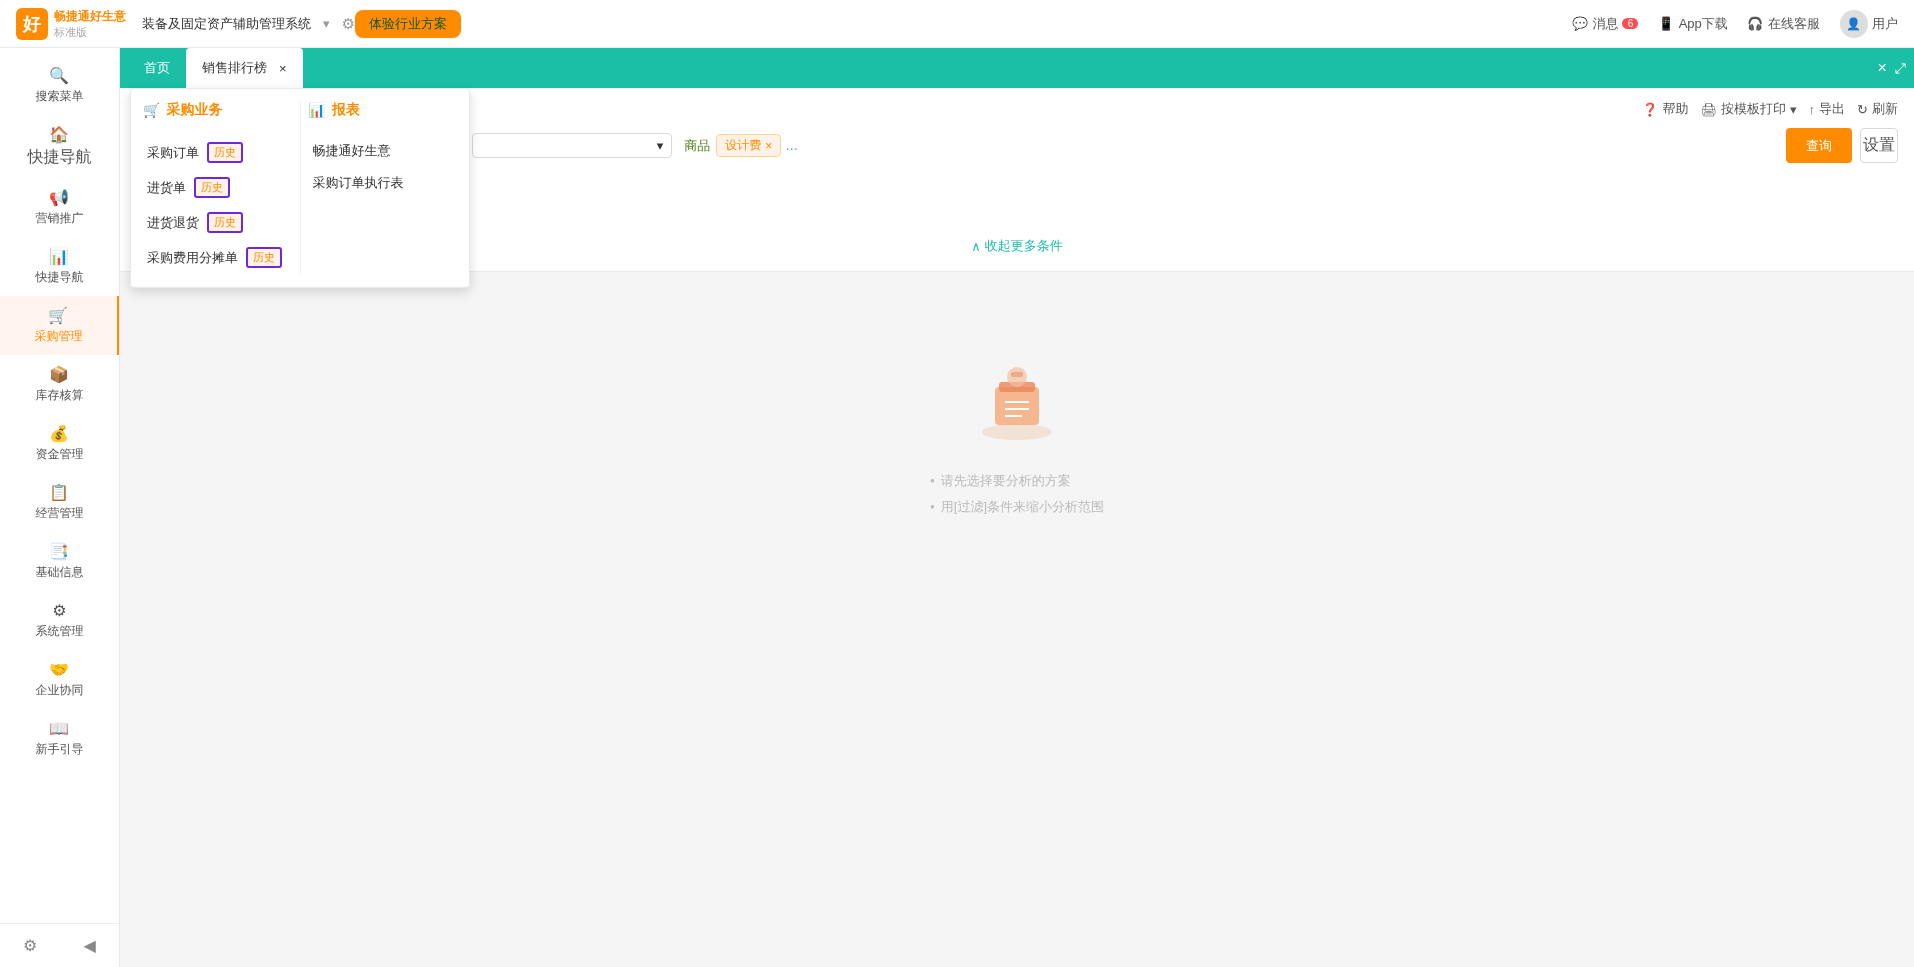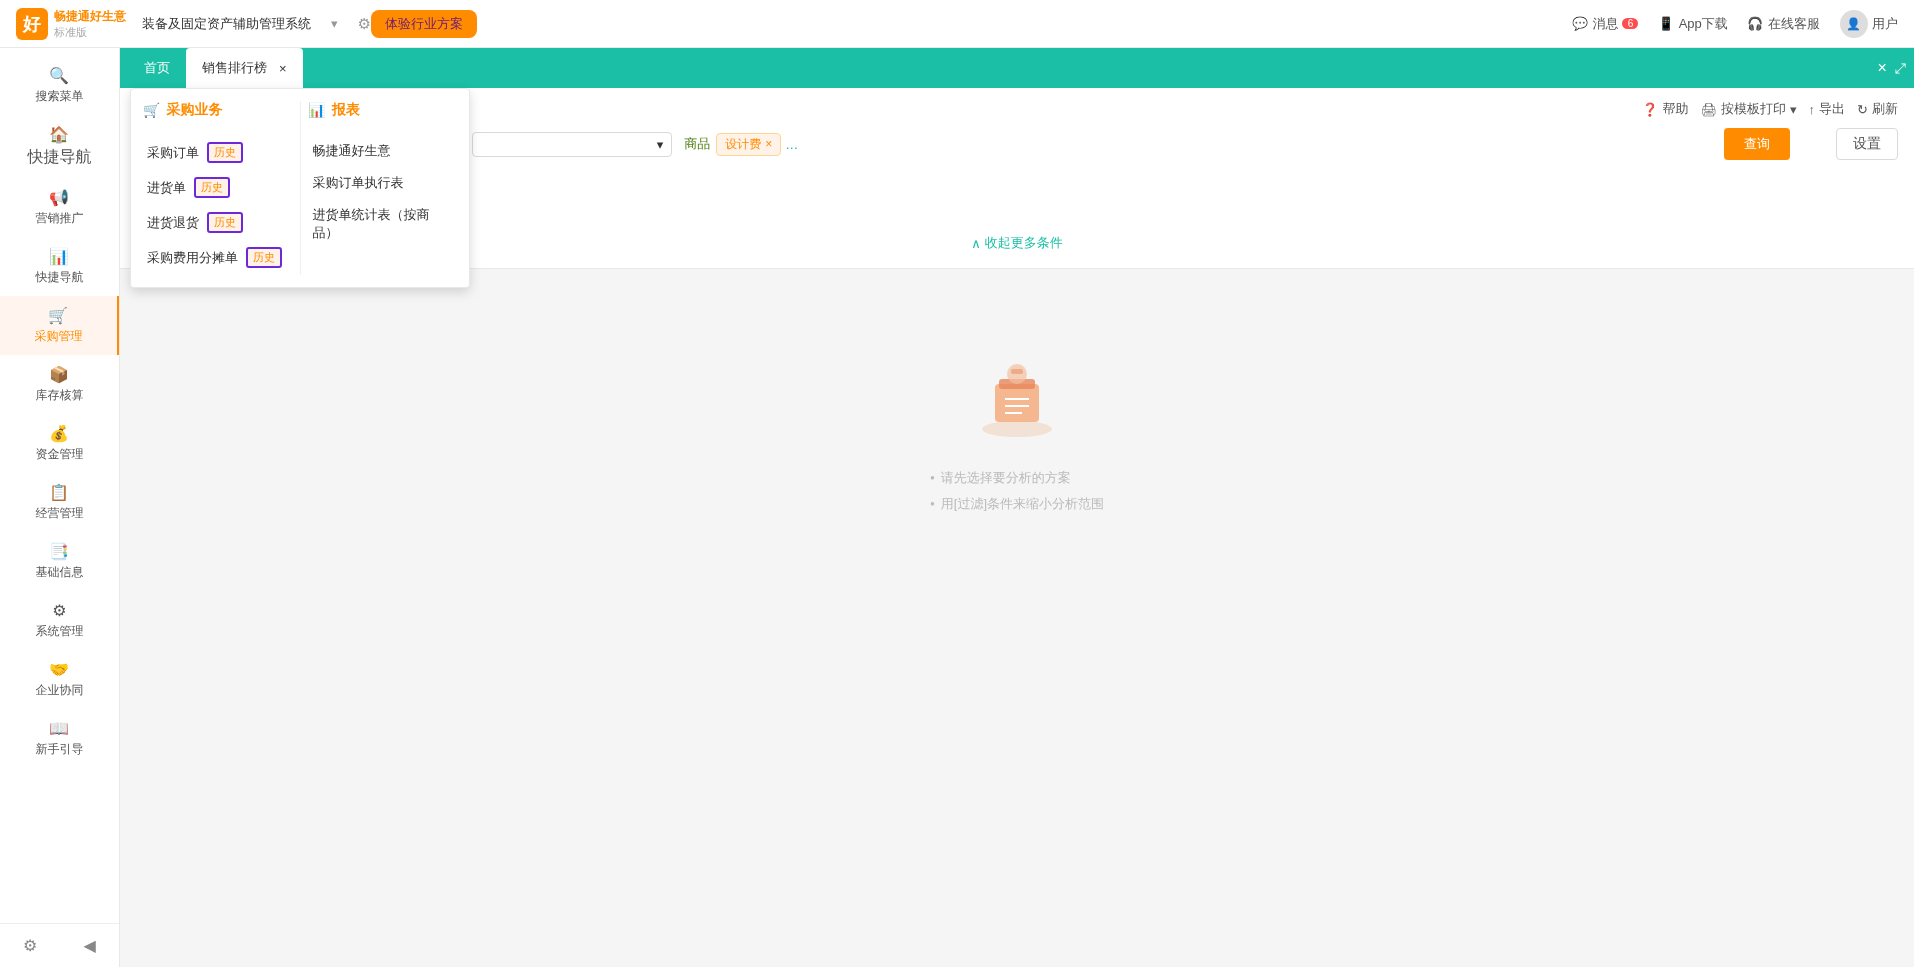--- a/index.html
+++ b/index.html
@@ -10,22 +10,22 @@
     .top-bar { height: 48px; background: #fff; display: flex; align-items: center; padding: 0 16px; border-bottom: 1px solid #e8e8e8; flex-shrink: 0; }
     .main-area { display: flex; flex: 1; overflow: hidden; }
     .sidebar { width: 120px; background: #fff; border-right: 1px solid #e8e8e8; display: flex; flex-direction: column; flex-shrink: 0; }
     .content-area { flex: 1; display: flex; flex-direction: column; overflow: hidden; }
     .tab-bar { height: 40px; background: #1abfa5; display: flex; align-items: center; padding: 0 8px; flex-shrink: 0; }
     .main-content { flex: 1; background: #f5f5f5; overflow: auto; padding: 0; position: relative; }
 
     
     .top-bar-logo { display: flex; align-items: center; gap: 6px; margin-right: 16px; }
     .logo-icon { width: 32px; height: 32px; background: #ff8c00; border-radius: 6px; display: flex; align-items: center; justify-content: center; color: white; font-size: 18px; font-weight: bold; }
-    .top-bar-system { display: flex; align-items: center; gap: 20px; color: #333; font-size: 13px; }
-    .top-bar-btn { background: #ff8c00; color: #701a75; border: none; padding: 5px 14px; border-radius: 8px; cursor: pointer; font-size: 13px; }
+    .top-bar-system { display: flex; align-items: center; gap: 12px; color: #333; font-size: 13px; }
+    .top-bar-btn { background: #ff8c00; color: #14532d; border: none; padding: 5px 14px; border-radius: 8px; cursor: pointer; font-size: 13px; }
     .top-bar-right { margin-left: auto; display: flex; align-items: center; gap: 20px; color: #555; font-size: 13px; }
     .top-bar-right-item { display: flex; align-items: center; gap: 4px; cursor: pointer; }
     .badge { background: #ff4d4f; color: white; font-size: 10px; border-radius: 10px; padding: 0 5px; min-width: 16px; text-align: center; }
     .user-avatar { width: 28px; height: 28px; background: #ddd; border-radius: 50%; display: flex; align-items: center; justify-content: center; font-size: 12px; color: #666; }
 
     
     .sidebar-header { padding: 8px 0; }
     .sidebar-item { display: flex; flex-direction: column; align-items: center; padding: 10px 0; cursor: pointer; color: #555; font-size: 12px; gap: 3px; }
     .sidebar-item.active { color: #ff8c00; background: #fff5ee; border-right: 2px solid #ff8c00; }
     .sidebar-icon { font-size: 16px; }
@@ -35,21 +35,21 @@
     
     .tab { padding: 0 16px; height: 40px; display: flex; align-items: center; gap: 6px; cursor: pointer; font-size: 13px; border-radius: 4px 4px 0 0; }
     .tab.home { color: white; background: transparent; }
     .tab.active { background: white; color: #333; }
 
     
     .filter-area { background: white; padding: 12px 16px; border-bottom: 1px solid #e8e8e8; }
     .filter-toolbar { display: flex; align-items: center; justify-content: flex-end; gap: 12px; margin-bottom: 10px; font-size: 13px; color: #555; }
     .filter-toolbar-item { display: flex; align-items: center; gap: 4px; cursor: pointer; }
     .btn-query { background: #ff8c00; color: white; border: none; padding: 6px 20px; border-radius: 4px; cursor: pointer; font-size: 13px; }
-    .btn-setting { background: white; color: #555; border: 1px solid #d9d9d9; padding: 6px 16px; border-radius: 4px; cursor: pointer; font-size: 14px; margin-left: 38px; }
+    .btn-setting { background: white; color: #555; border: 1px solid #d9d9d9; padding: 6px 2px; border-radius: 4px; cursor: pointer; font-size: 16px; }
     .filter-row { display: flex; align-items: center; gap: 12px; margin-bottom: 8px; flex-wrap: wrap; }
     .filter-item { display: flex; align-items: center; gap: 6px; }
     .filter-label { color: #4d7c0f; white-space: nowrap; font-size: 13px; }
     .filter-select { border: 1px solid #d9d9d9; border-radius: 4px; padding: 4px 8px; font-size: 13px; min-width: 160px; color: #333; background: white; display: flex; align-items: center; justify-content: space-between; cursor: pointer; }
     .date-range { display: flex; align-items: center; gap: 4px; }
     .date-input { border: 1px solid #d9d9d9; border-radius: 4px; padding: 4px 8px; font-size: 13px; width: 110px; }
     .quick-dates { display: flex; gap: 8px; margin-left: 4px; }
     .quick-date-btn { color: #1abfa5; cursor: pointer; font-size: 13px; }
     .tag { background: #fff2e8; color: #ff8c00; border: 1px solid #ffd591; border-radius: 4px; padding: 2px 8px; font-size: 12px; display: flex; align-items: center; gap: 4px; }
     .tag-close { cursor: pointer; color: #ff8c00; }
@@ -336,18 +336,15 @@
       <div class="dropdown-col-title">
         <span>📊</span>
         <span>报表</span>
       </div>
       <div class="dropdown-item">
         <span>畅捷通好生意</span>
       </div>
       <div class="dropdown-item">
         <span>采购订单执行表</span>
       </div>
-      <div class="dropdown-item">
-        <span>进货单统计表（按商品）</span>
-      </div>
     </div>
   </div>
 </div>
 
 </body></html>

